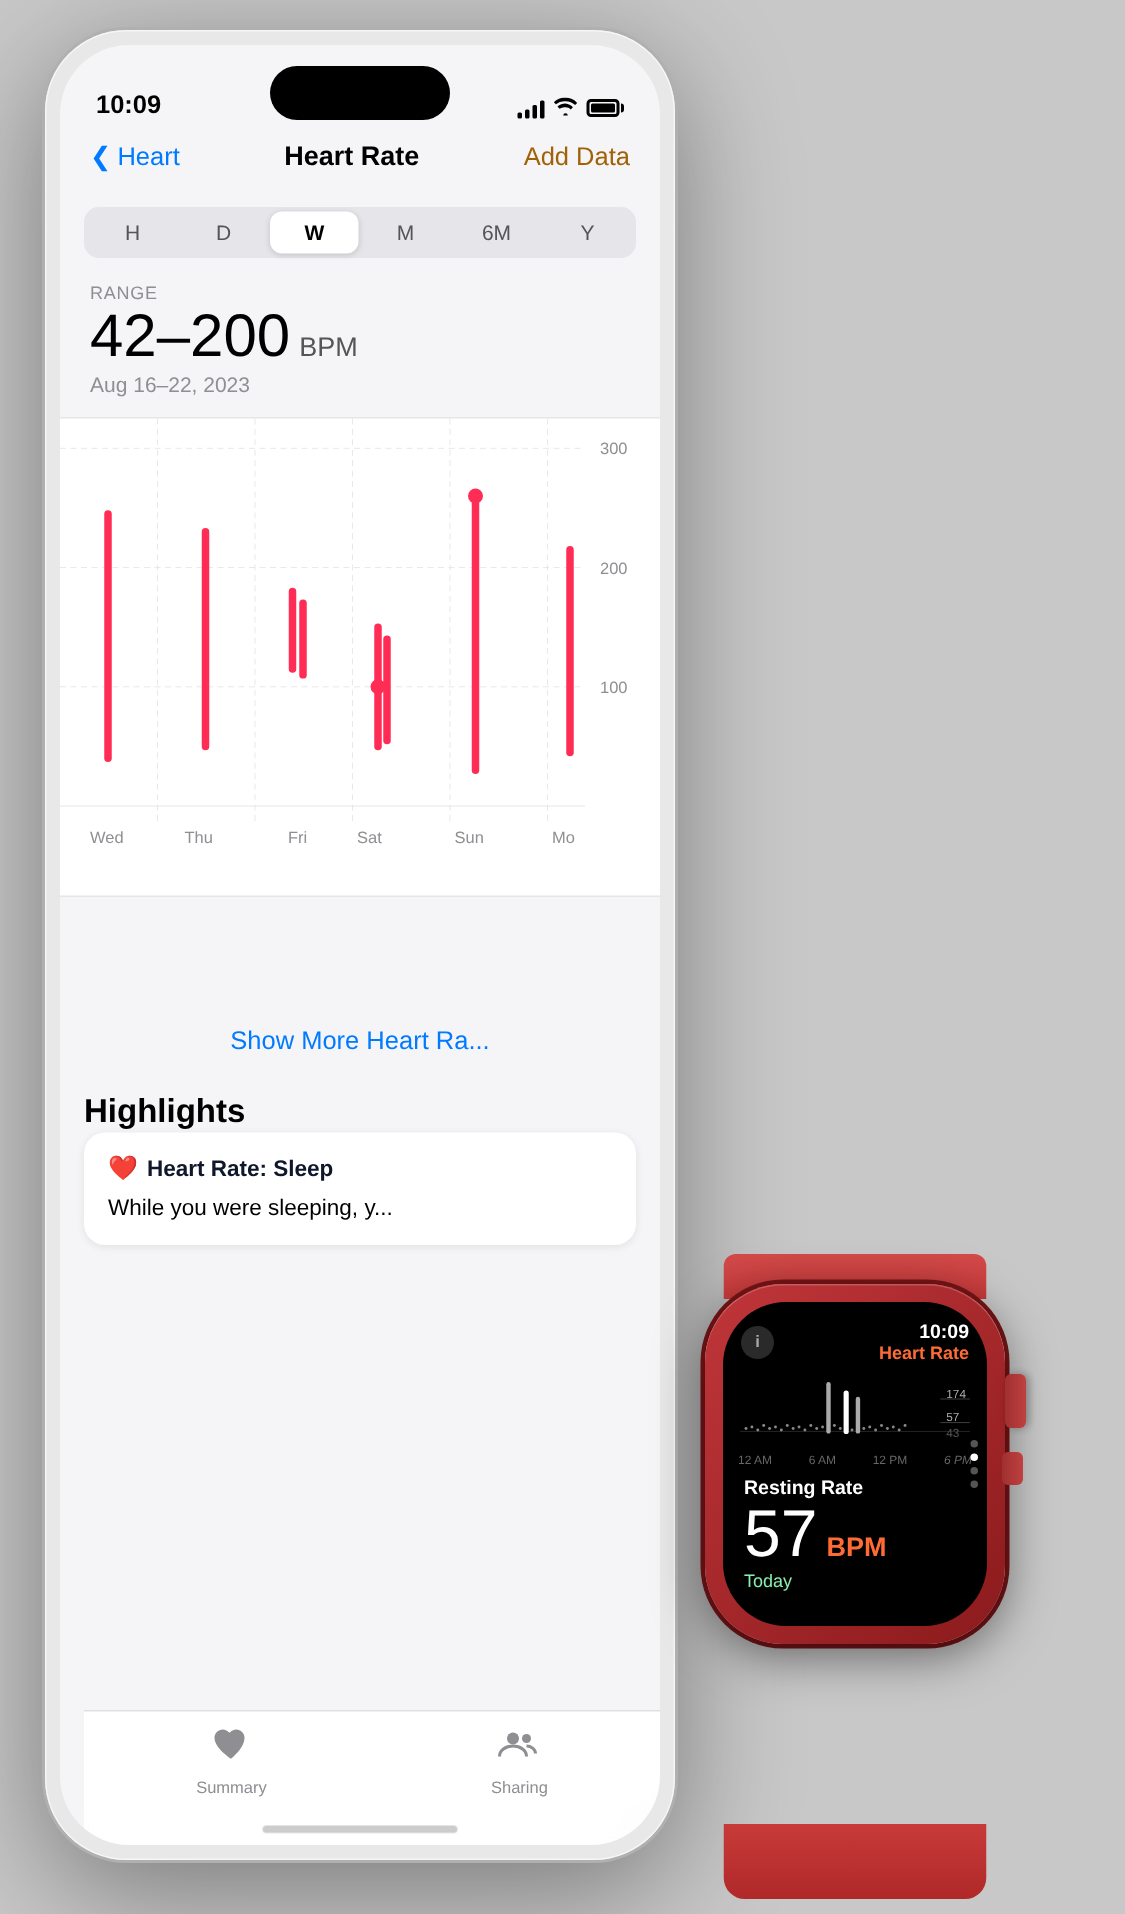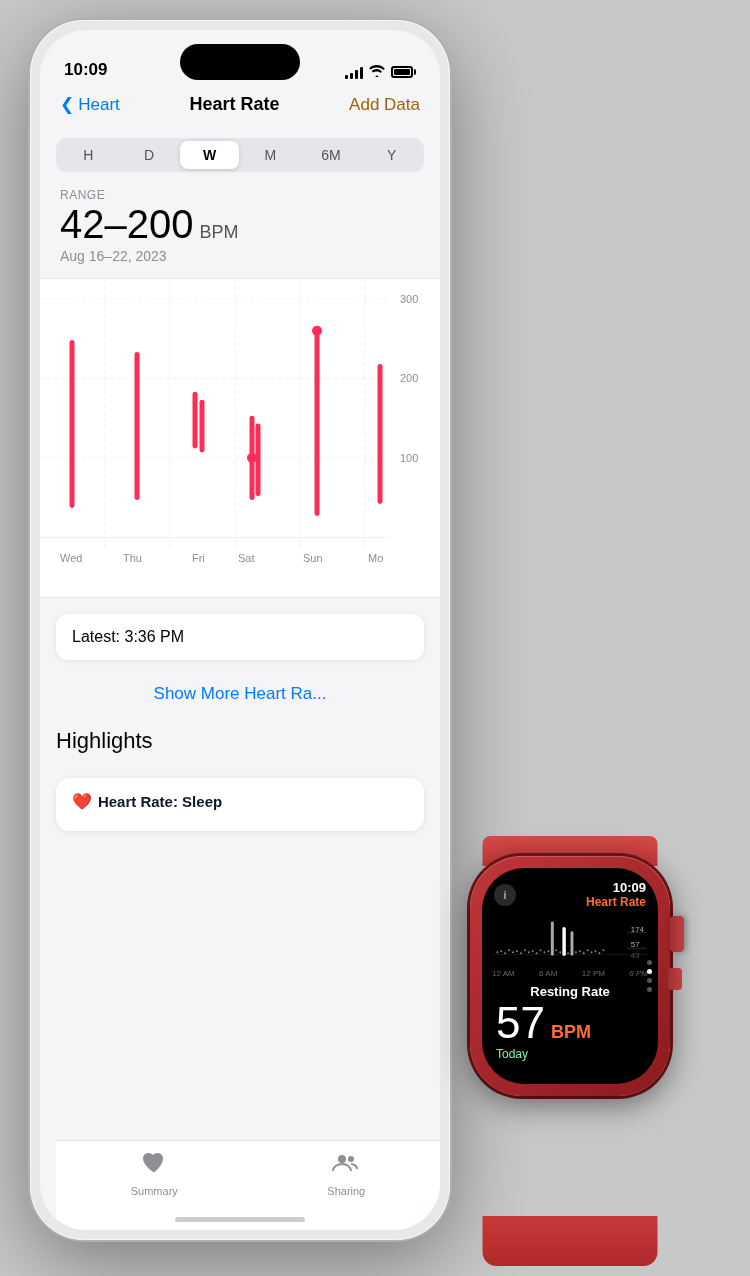--- a/index.html
+++ b/index.html
@@ -249,23 +249,23 @@
     
     .highlights-section {
       position: absolute;
       top: 698px;
       left: 16px;
       right: 16px;
     }
 
     .highlights-title {
       font-size: 22px;
-      font-weight: 400;
+      font-weight: 700;
       color: #000;
-      margin-bottom: 24px;
+      margin-bottom: 1px;
     }
 
     .highlight-card {
       background: #fff;
       border-radius: 14px;
       padding: 14px 16px;
       box-shadow: 0 1px 6px rgba(0,0,0,0.08);
     }
 
     .highlight-tag {
@@ -418,21 +418,20 @@
       background: #555;
     }
 
     .watch-dot.active {
       background: #fff;
     }
 
     
     .watch-resting {
       padding: 6px 14px 0;
-      text-align: center;
     }
 
     .watch-resting-label {
       font-size: 13px;
       font-weight: 600;
       color: #fff;
     }
 
     .watch-bpm-row {
       display: flex;
@@ -559,33 +558,31 @@
 
           <text x="20" y="285" font-size="11" fill="#8e8e93" font-family="-apple-system, sans-serif">Wed</text>
           <text x="83" y="285" font-size="11" fill="#8e8e93" font-family="-apple-system, sans-serif">Thu</text>
           <text x="152" y="285" font-size="11" fill="#8e8e93" font-family="-apple-system, sans-serif">Fri</text>
           <text x="198" y="285" font-size="11" fill="#8e8e93" font-family="-apple-system, sans-serif">Sat</text>
           <text x="263" y="285" font-size="11" fill="#8e8e93" font-family="-apple-system, sans-serif">Sun</text>
           <text x="328" y="285" font-size="11" fill="#8e8e93" font-family="-apple-system, sans-serif">Mo</text>
         </svg>
       </div>
 
-      <div class="latest-box">
-        <span class="latest-text">Latest: 3:36 PM</span>
-      </div>
 
       <div class="show-more">Show More Heart Ra...</div>
 
       <div class="highlights-section">
         <div class="highlights-title">Highlights</div>
         <div class="highlight-card">
           <div class="highlight-tag">
             <span>❤️</span>
             <span class="highlight-tag-text">Heart Rate: Sleep</span>
           </div>
+          <div class="highlight-body">While you were sleeping, y...</div>
         </div>
       </div>
 
       <div class="tab-bar">
         <div class="tab-item">
           <span class="tab-icon">
             <svg width="26" height="24" viewBox="0 0 26 24" fill="none">
               <path d="M13 21.5C13 21.5 2 14.5 2 7.5C2 4.46 4.46 2 7.5 2C9.24 2 10.8 2.85 12 4.12C13.2 2.85 14.76 2 16.5 2C19.54 2 22 4.46 22 7.5C22 14.5 13 21.5 13 21.5Z" fill="#8e8e93"></path>
             </svg>
           </span>

